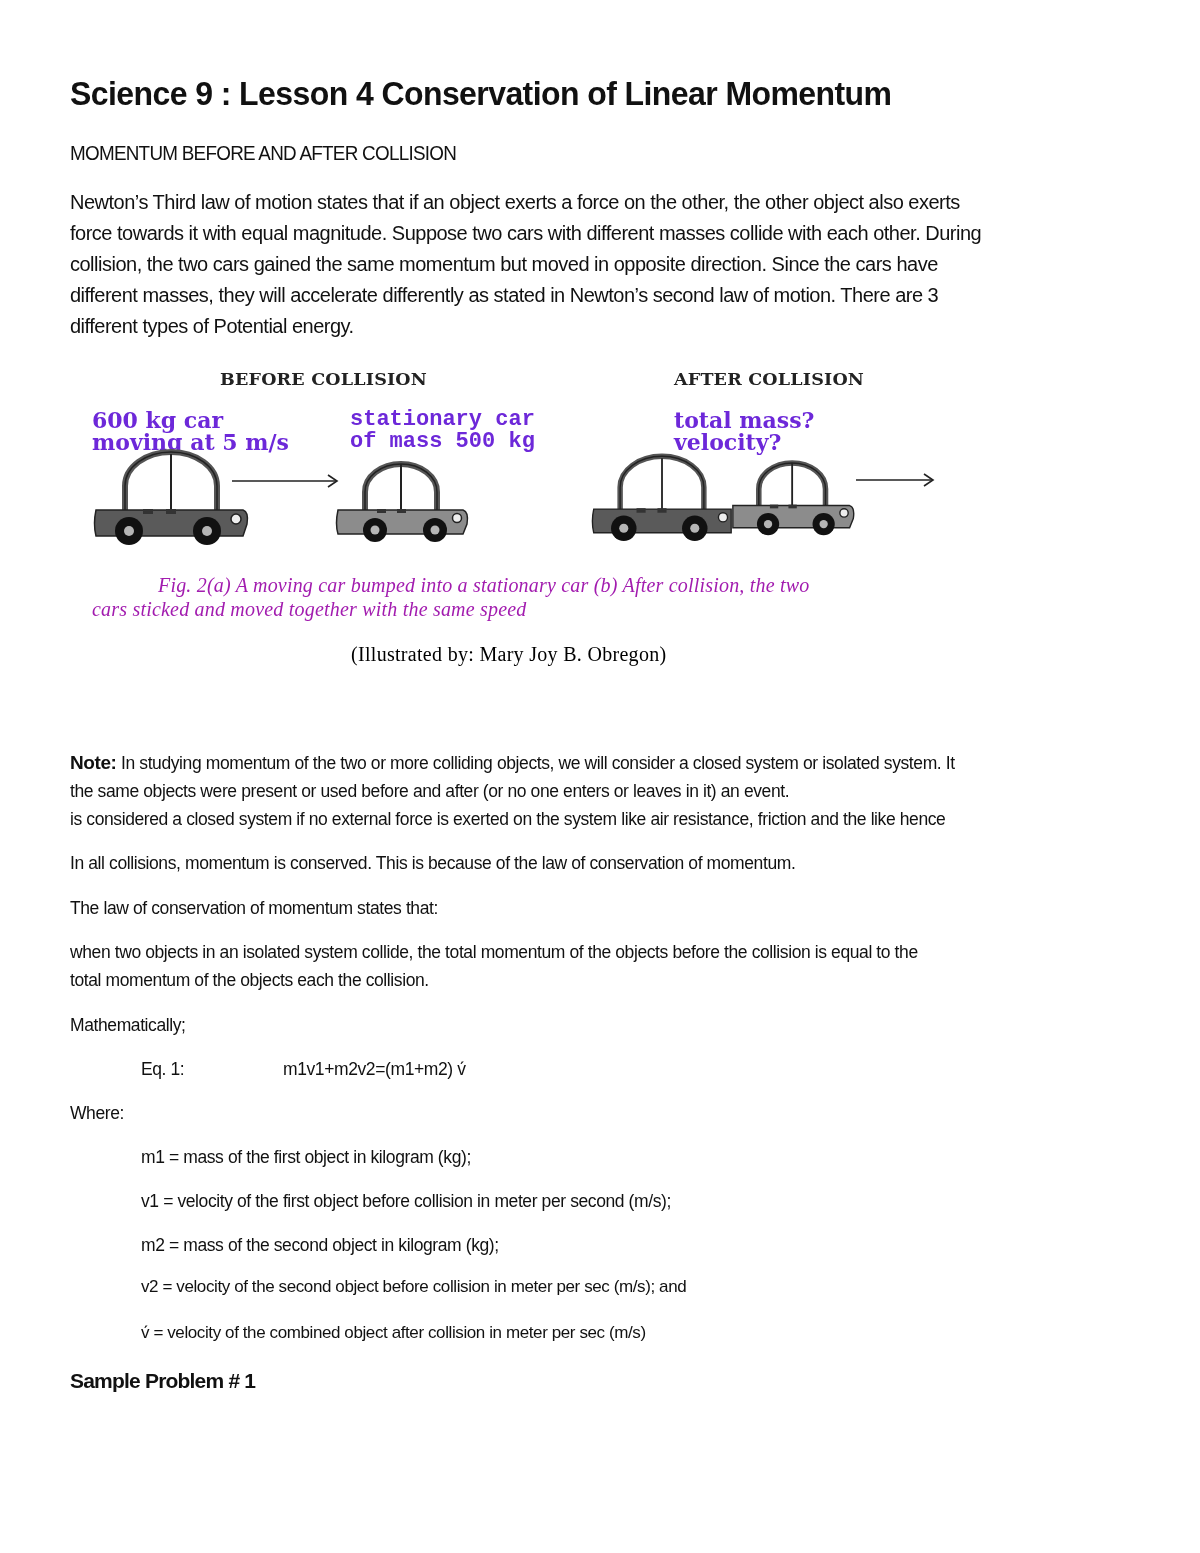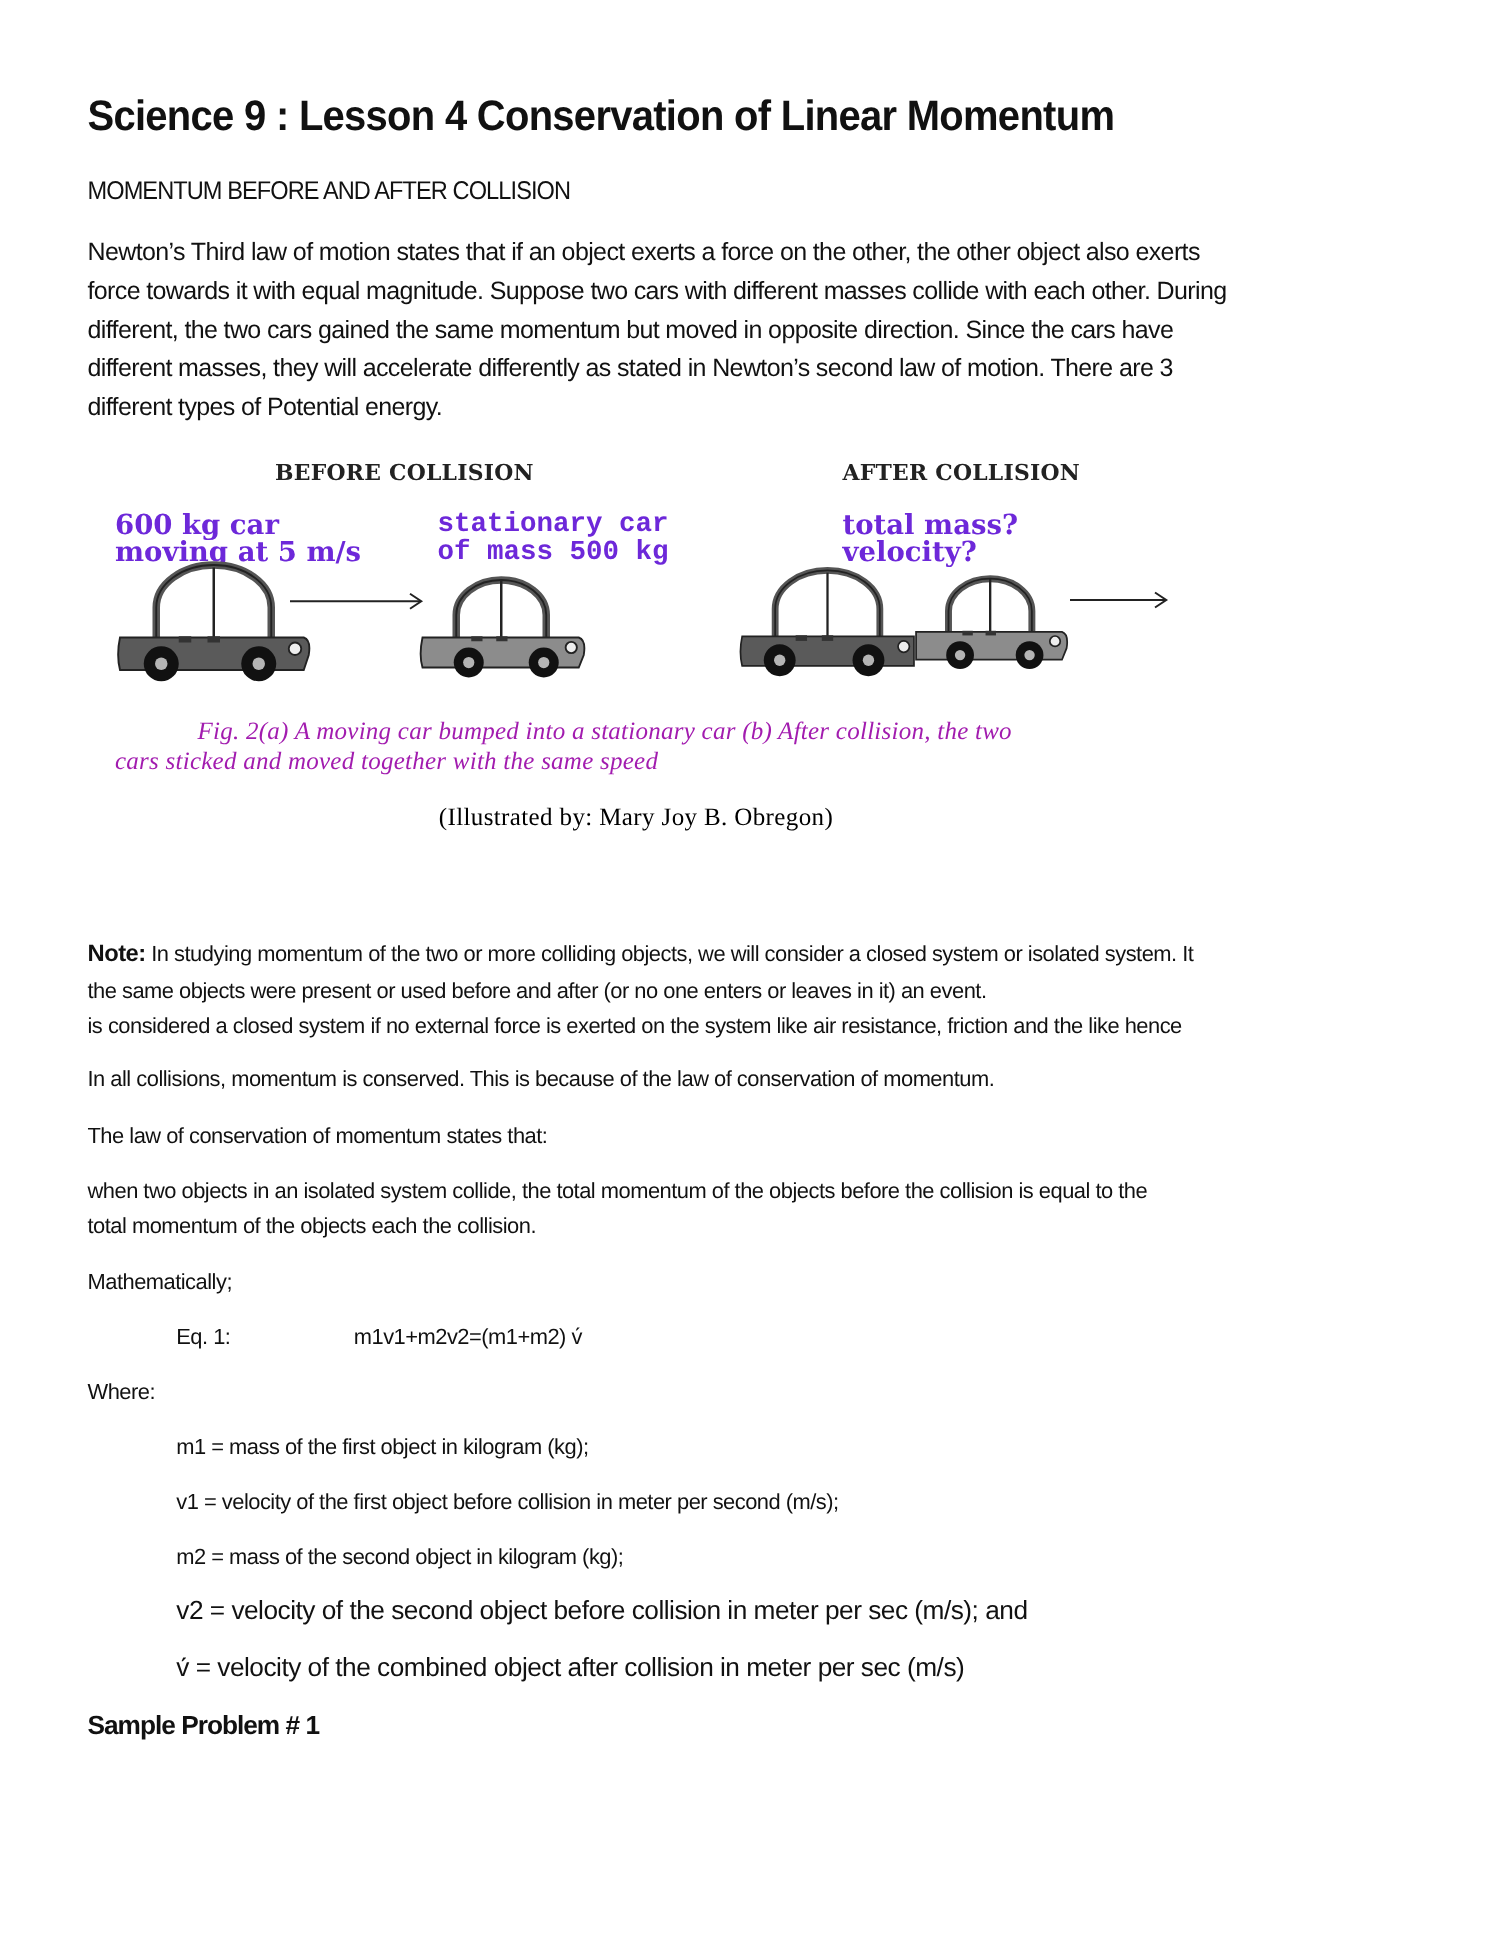--- a/index.html
+++ b/index.html
@@ -41,39 +41,39 @@
   .credit {
     font-family: "Liberation Serif", "DejaVu Serif", serif;
     font-size: 20px; color: #000000; letter-spacing: 0.3px;
   }
   svg.car, svg.arrow { position: absolute; overflow: visible; }
 
   .body-text {
     font-size: 17.5px; line-height: 28px; letter-spacing: -0.4px; white-space: nowrap;
   }
   .body-large {
-    font-size: 21px; letter-spacing: -0.4px; white-space: nowrap;
+    font-size: 17px; letter-spacing: -0.4px; white-space: nowrap;
   }
   .bold { font-weight: bold; }
   .sample {
     left: 70px; top: 1369px; font-size: 21px; font-weight: bold; letter-spacing: -0.8px;
   }
 </style>
 </head>
 <body>
 
 <div class="page">
 
   <div class="abs title">Science 9 : Lesson 4 Conservation of Linear Momentum</div>
   <div class="abs subtitle">MOMENTUM BEFORE AND AFTER COLLISION</div>
 
   <div class="abs intro">
     <div class="line">Newton’s Third law of motion states that if an object exerts a force on the other, the other object also exerts</div>
     <div class="line">force towards it with equal magnitude. Suppose two cars with different masses collide with each other. During</div>
-    <div class="line">different, the two cars gained the same momentum but moved in opposite direction. Since the cars have</div>
+    <div class="line">collision, the two cars gained the same momentum but moved in opposite direction. Since the cars have</div>
     <div class="line">different masses, they will accelerate differently as stated in Newton’s second law of motion. There are 3</div>
     <div class="line">different types of Potential energy.</div>
   </div>
 
   <div>
     <div class="abs fig-label" style="left:220px; top:369px;">BEFORE COLLISION</div>
     <div class="abs fig-label" style="left:674px; top:369px;">AFTER COLLISION</div>
 
     <div class="abs car-label" style="left:92px; top:409px;">
       <div>600 kg car</div>

